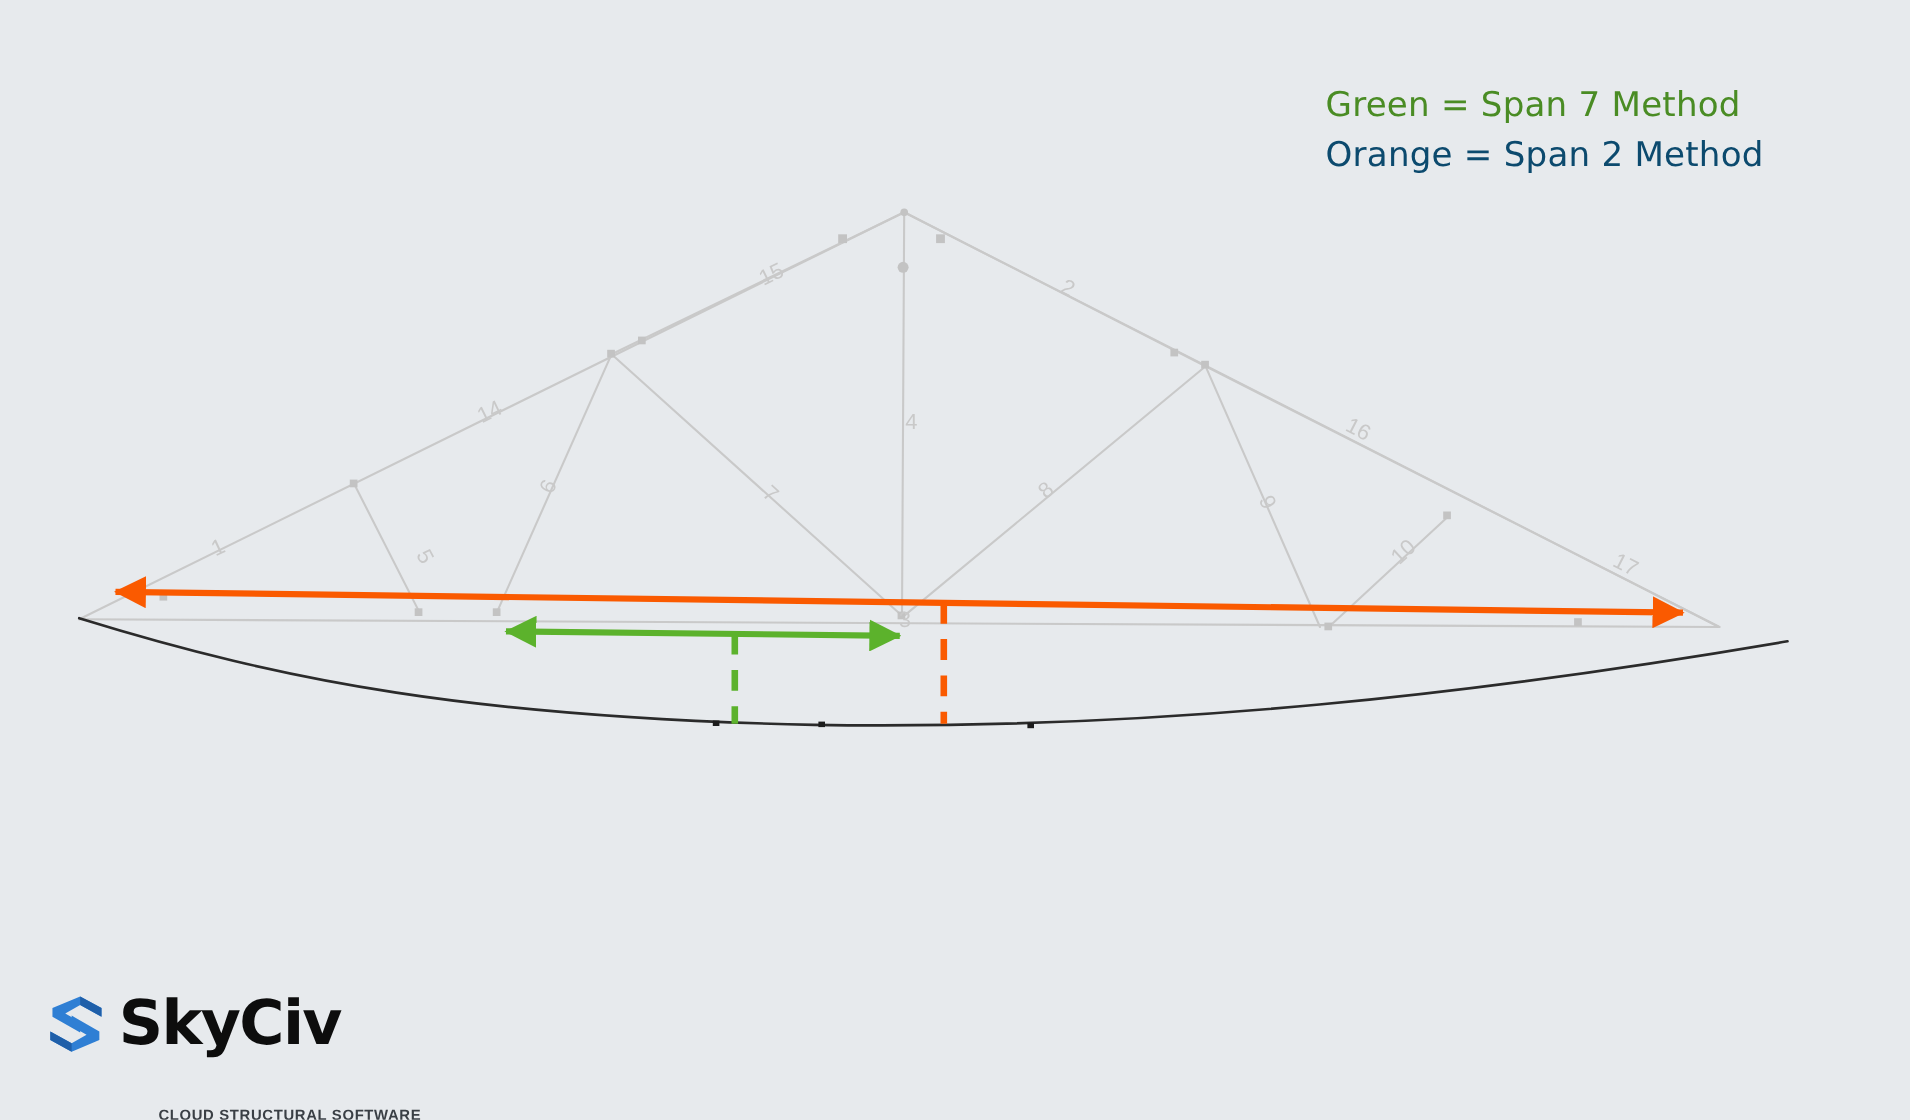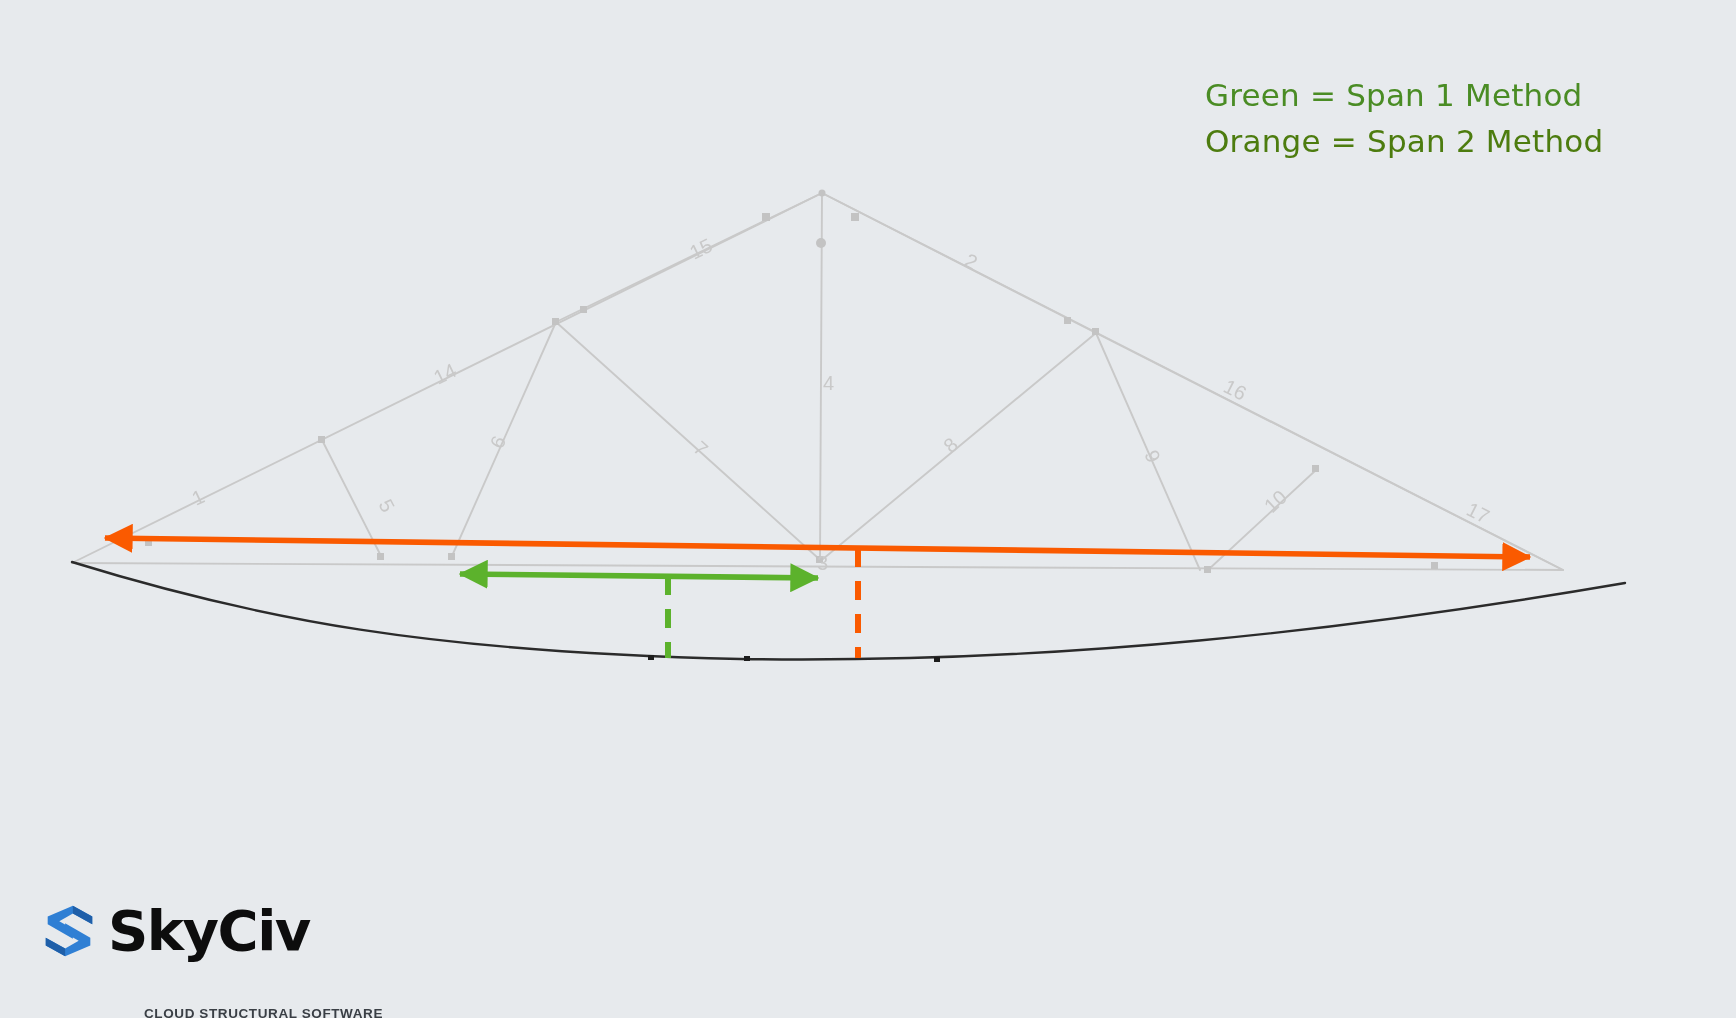--- a/index.html
+++ b/index.html
@@ -35,21 +35,21 @@
     text-align: left;
   }
   .legend-line {
     font-family: "DejaVu Sans", sans-serif;
     font-size: 31px;
     line-height: 46px;
     letter-spacing: 0.2px;
     white-space: nowrap;
   }
   .legend-green { color: #4a8c24; }
-  .legend-orange { color: #4d7c0f; }
+  .legend-orange { color: #0c4a6e; }
 
   .span-results {
     position: absolute;
     left: 1028px;
     top: 680px;
     width: 320px;
   }
   .span-result-line {
     font-family: "Liberation Sans", sans-serif;
     font-size: 17px;
@@ -192,21 +192,21 @@
     <line x1="105" y1="538" x2="1530" y2="557" stroke="#fa5a00" stroke-width="5.6" marker-start="url(#arrowOrangeStart)" marker-end="url(#arrowOrangeEnd)"></line>
 
     <line x1="858" y1="548" x2="858" y2="658" stroke="#fa5a00" stroke-width="6" stroke-dasharray="19 14"></line>
 
     <line x1="460" y1="574" x2="818" y2="578" stroke="#5cb22c" stroke-width="5.6" marker-start="url(#arrowGreenStart)" marker-end="url(#arrowGreenEnd)"></line>
 
     <line x1="668" y1="576" x2="668" y2="658" stroke="#5cb22c" stroke-width="6" stroke-dasharray="19 14"></line>
   </svg>
 
   <div class="legend">
-    <div class="legend-line legend-green">Green = Span 1 Method</div>
+    <div class="legend-line legend-green">Green = Span 7 Method</div>
     <div class="legend-line legend-orange">Orange = Span 2 Method</div>
   </div>
 
 
   <div class="logo">
     <div class="logo-row">
       <svg class="logo-mark" viewBox="0 0 64 64">
         <path d="M36 6 L56 17 L56 25 L36 14 L22 22 L36 30 L36 40 L10 25 L10 17 L36 6 Z" fill="#2f7fd4"></path>
         <path d="M36 6 L56 17 L56 25 L36 14 Z" fill="#1f5fa9"></path>
         <path d="M28 58 L8 47 L8 39 L28 50 L42 42 L28 34 L28 24 L54 39 L54 47 L28 58 Z" fill="#2f7fd4"></path>

